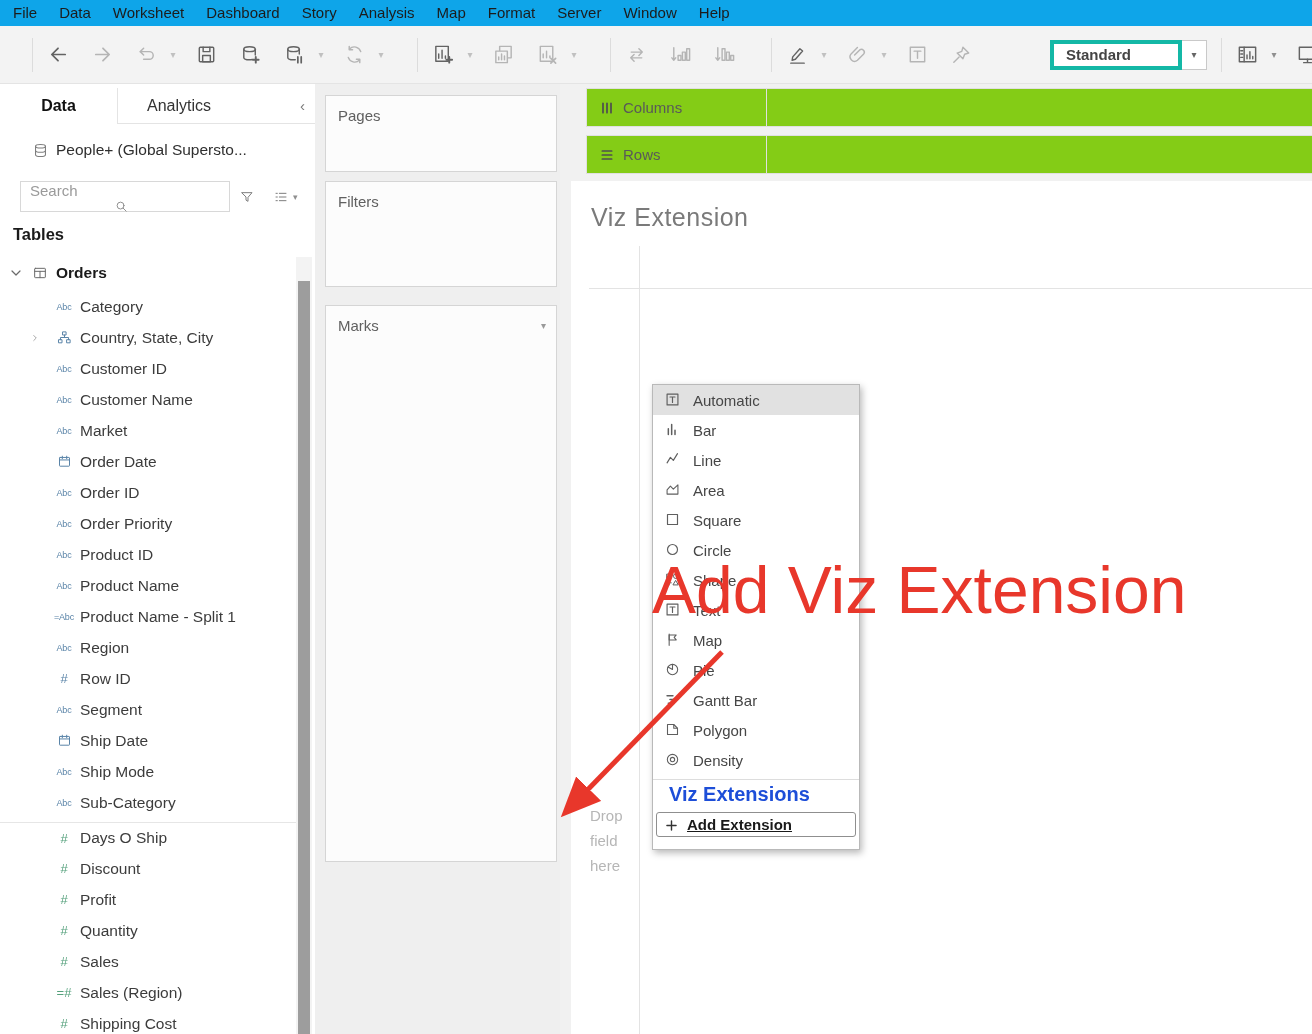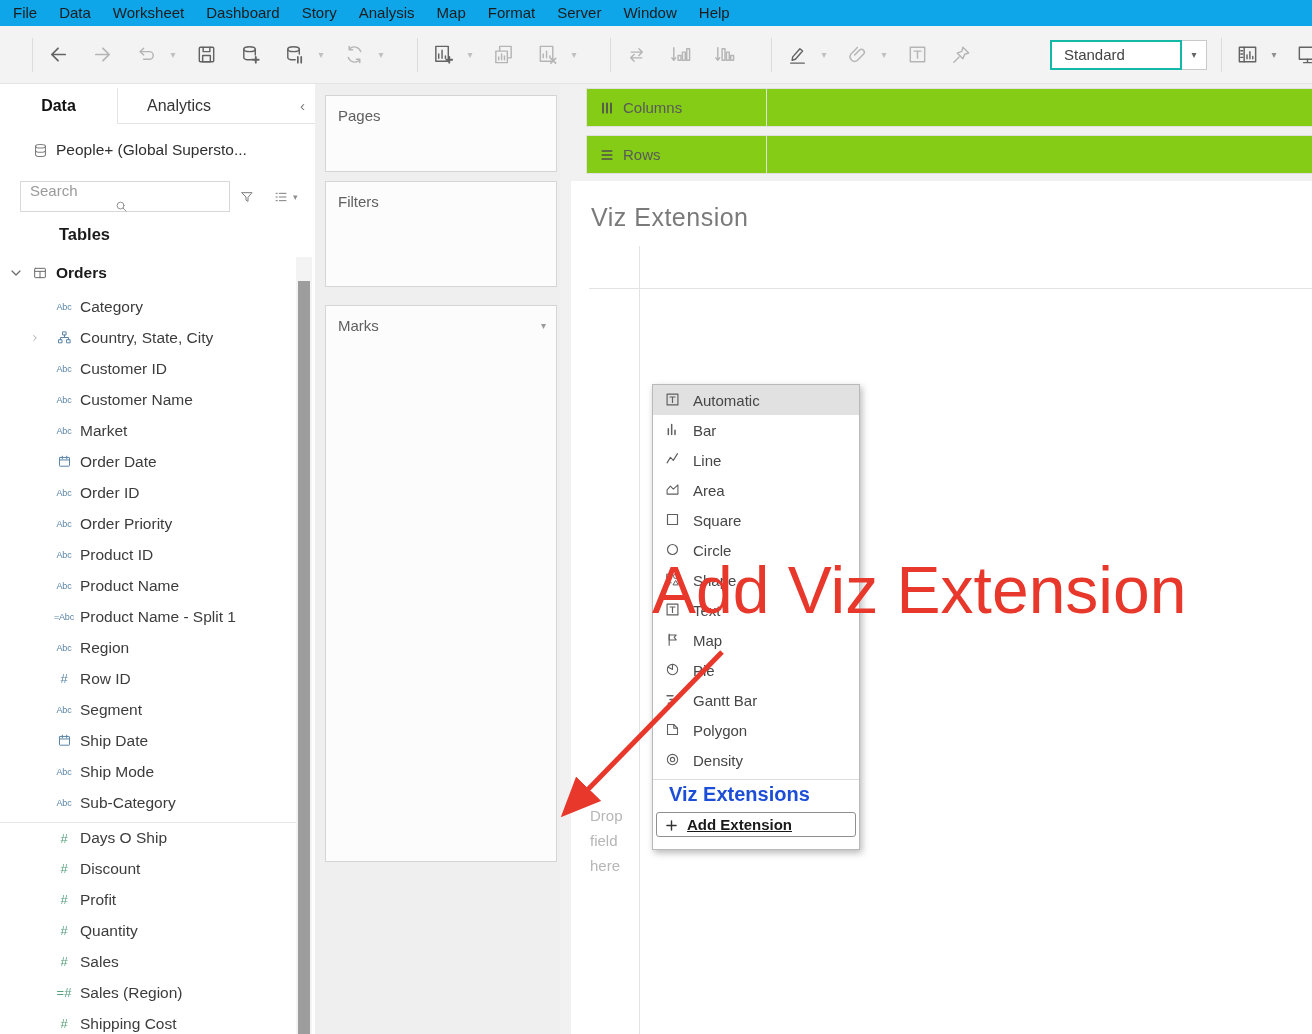--- a/index.html
+++ b/index.html
@@ -17,21 +17,21 @@
   
   #toolbar{position:absolute;left:0;top:26px;width:1312px;height:58px;background:#f3f3f3;border-bottom:1px solid #e4e4e4;display:flex;align-items:center;padding-left:16px;overflow:hidden;}
   .tb-sep{width:1px;height:34px;background:#dcdcdc;margin:0 14px;flex:0 0 auto;}
   .tb-group{display:flex;align-items:center;flex:0 0 auto;}
   .tb-icon{width:23px;height:23px;color:#636363;margin-right:21px;flex:0 0 auto;}
   .tb-icon.dim{color:#b5b5b5;}
   .tb-caret{width:12px;margin-left:-12px;margin-right:16px;font-size:10px;color:#8f8f8f;text-align:center;}
   .tb-caret.dim{color:#c0c0c0;}
   #tb-logo{width:26px;height:26px;margin-right:2px;}
   #view-mode{display:flex;margin-left:56px;flex:0 0 auto;}
-  #view-mode .vm-main{width:132px;height:30px;background:#fff;border:2px solid #14b8a6;font-size:15px;color:#444;display:flex;align-items:center;padding-left:12px;}
+  #view-mode .vm-main{width:132px;height:30px;background:#fff;border:4px solid #14b8a6;font-size:15px;color:#444;display:flex;align-items:center;padding-left:12px;font-weight:bold;}
   #view-mode .vm-caret{width:25px;height:30px;background:#fff;border:1px solid #c9c9c9;border-left:none;display:flex;align-items:center;justify-content:center;font-size:10px;color:#666;}
   .icon svg{width:100%;height:100%;display:block;}
 
   
   #sidebar{position:absolute;left:0;top:84px;width:315px;height:950px;background:#fff;}
   #side-tabs{position:absolute;left:0;top:4px;width:315px;height:36px;display:flex;}
   .side-tab{height:36px;display:flex;align-items:center;justify-content:center;font-size:16px;border-bottom:1px solid #e4e4e4;}
   #tab-data{width:118px;font-weight:bold;color:#111;background:#fff;border-bottom:none;border-right:1px solid #e4e4e4;}
   #tab-analytics{width:122px;color:#333;background:#fff;}
   #tab-rest{flex:1;display:flex;align-items:center;justify-content:flex-end;padding-right:10px;border-bottom:1px solid #e4e4e4;color:#7a7a7a;font-size:15px;}
@@ -39,21 +39,21 @@
   #datasource-row .icon{width:17px;height:17px;color:#7d7d7d;margin-right:7px;}
   #datasource-row span.lbl{font-size:15.5px;color:#2f2f2f;white-space:nowrap;}
   #search-row{position:absolute;left:0;top:96px;width:296px;height:33px;display:flex;align-items:center;}
   #search-box{margin-left:20px;width:232px;height:31px;border:1px solid #d8d8d8;background:#fff;display:flex;align-items:center;flex-direction:column;}
   #search-box input{flex:1;border:none;outline:none;font-size:15px;color:#444;padding-left:9px;background:transparent;}
   #search-box input::placeholder{color:#9a9a9a;}
   #search-box .icon{width:15px;height:15px;color:#8a8a8a;margin-right:7px;flex:0 0 auto;}
   #search-row .side-icon{width:16px;height:16px;color:#7e7e7e;margin-left:9px;flex:0 0 auto;}
   #search-row .vsep{width:1px;height:20px;background:#ddd;margin-left:9px;}
   #search-row .caret{font-size:9px;color:#8f8f8f;margin-left:4px;}
-  #tables-header{position:absolute;left:13px;top:141px;font-size:16.5px;font-weight:bold;color:#1a1a1a;margin-left:46px;}
+  #tables-header{position:absolute;left:13px;top:141px;font-size:16.5px;font-weight:bold;color:#1a1a1a;}
   #orders-row{position:absolute;left:0;top:176px;width:296px;height:26px;display:flex;align-items:center;}
   #orders-row .expander{width:12px;height:12px;color:#6b6b6b;margin-left:8px;}
   #orders-row .icon{width:16px;height:16px;color:#6a6a6a;margin-left:8px;}
   #orders-row .lbl{font-size:15.5px;font-weight:bold;color:#1a1a1a;margin-left:8px;}
   #field-list{position:absolute;left:0;top:207px;width:296px;}
   .field-row{height:31px;display:flex;align-items:center;position:relative;}
   .field-row.divided{margin-top:4px;border-top:1px solid #e6e6e6;}
   .field-row .expander{position:absolute;left:30px;width:10px;height:10px;color:#8a8a8a;}
   .field-row .f-icon{position:absolute;left:52px;width:24px;display:flex;justify-content:center;align-items:center;}
   .field-row .f-label{position:absolute;left:80px;font-size:15.5px;color:var(--txt);white-space:nowrap;}

